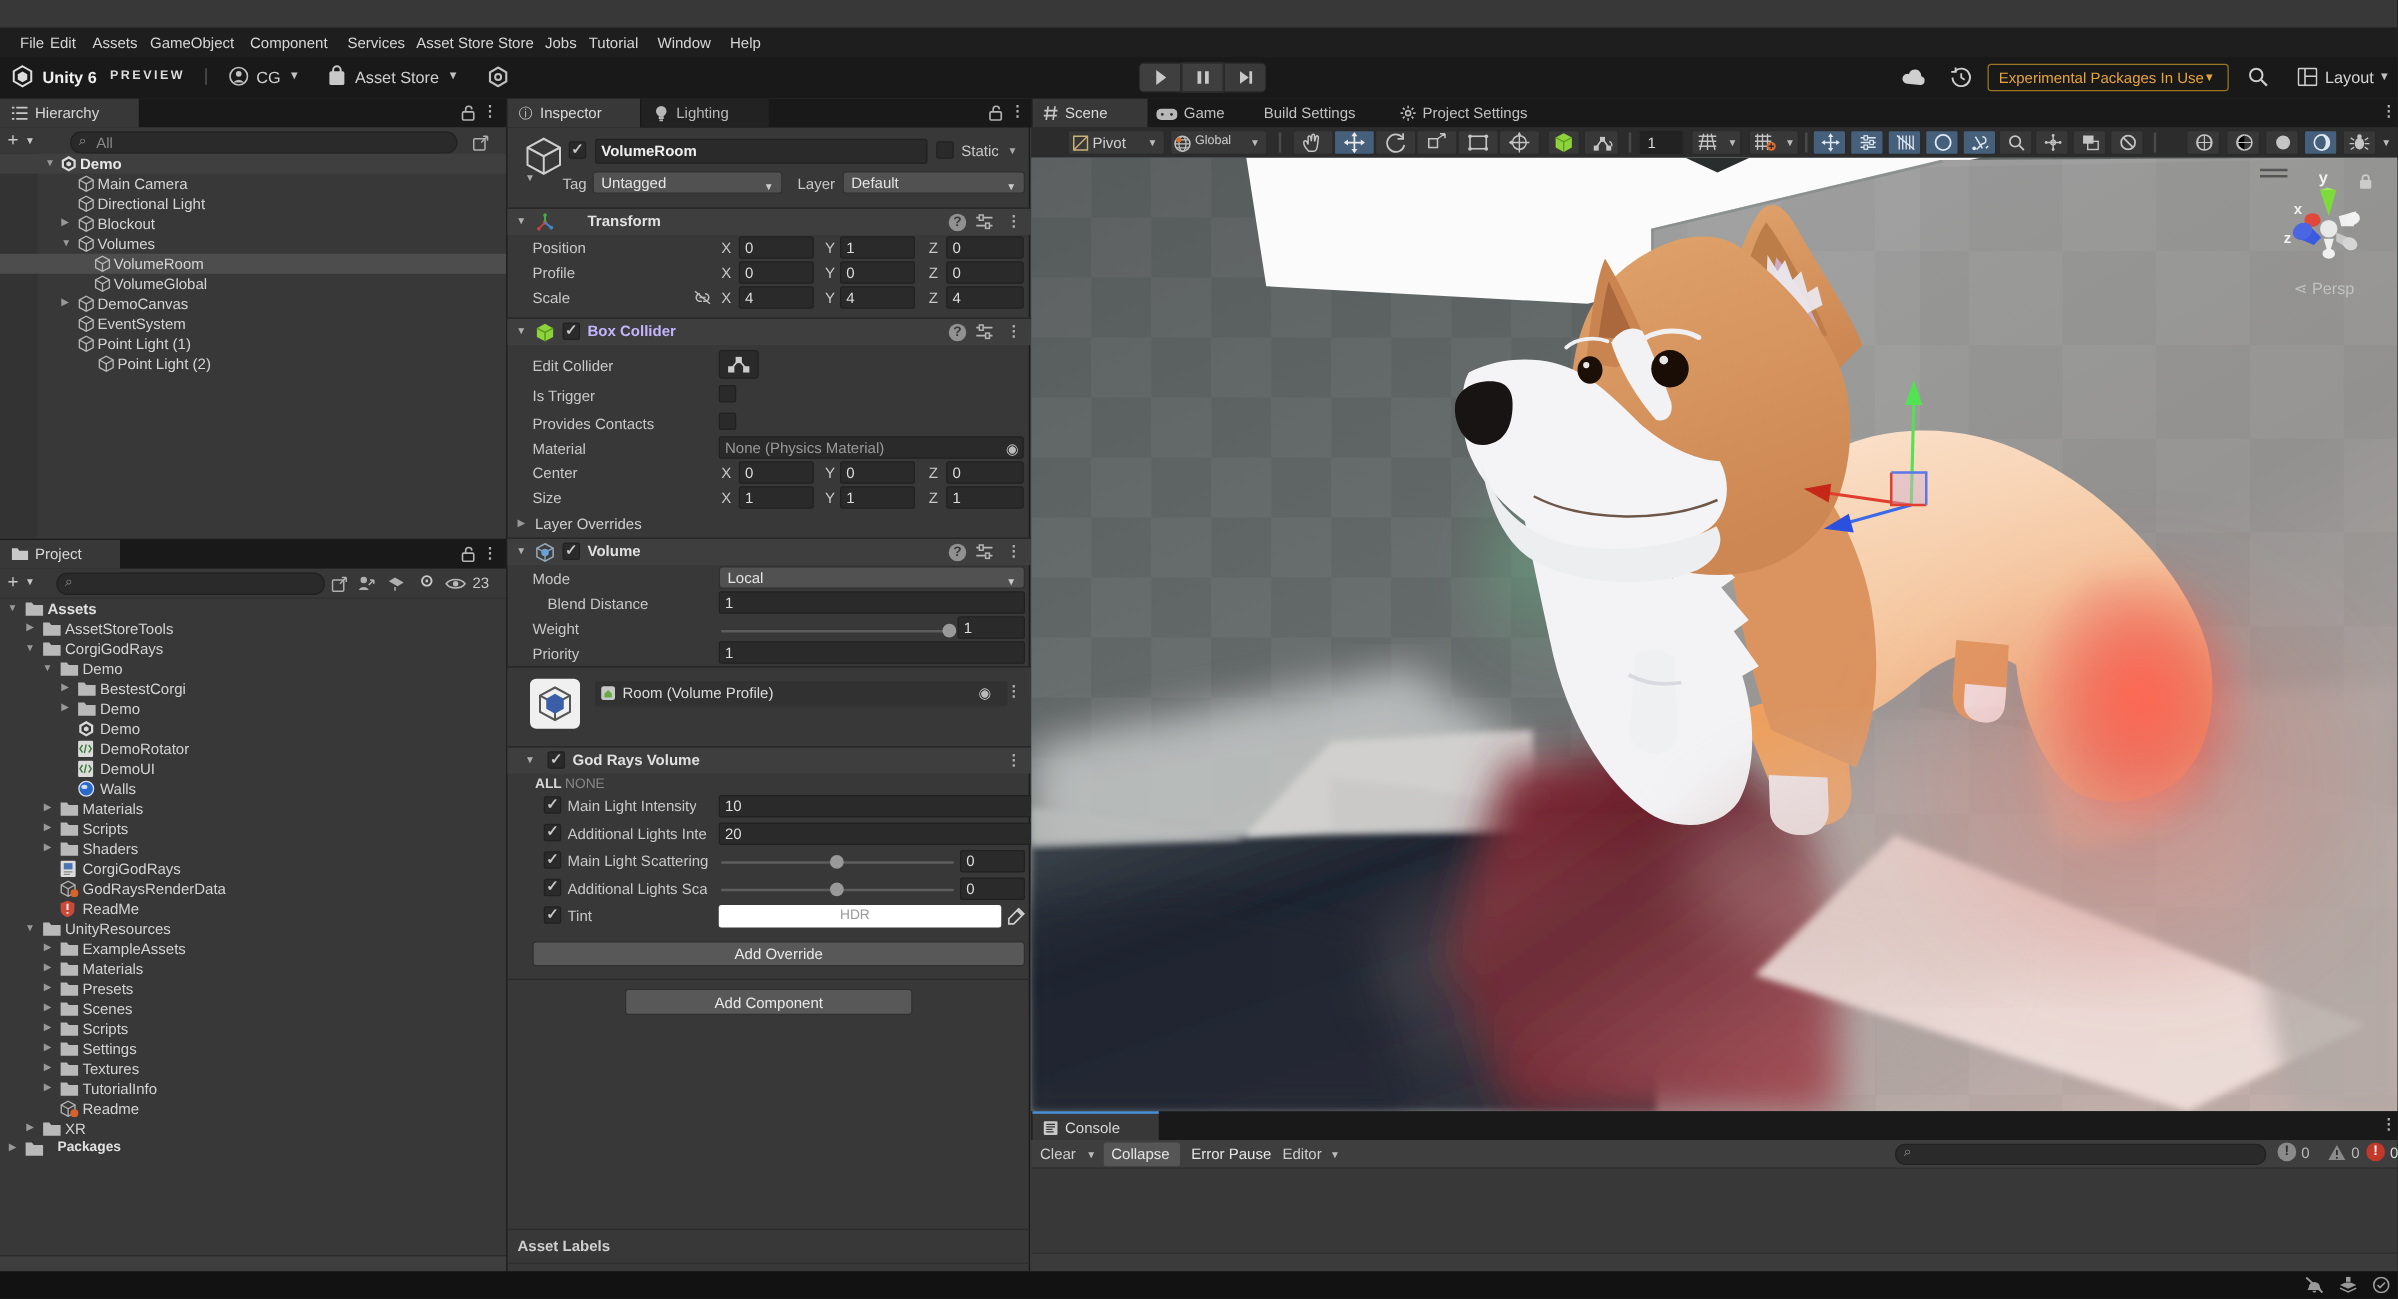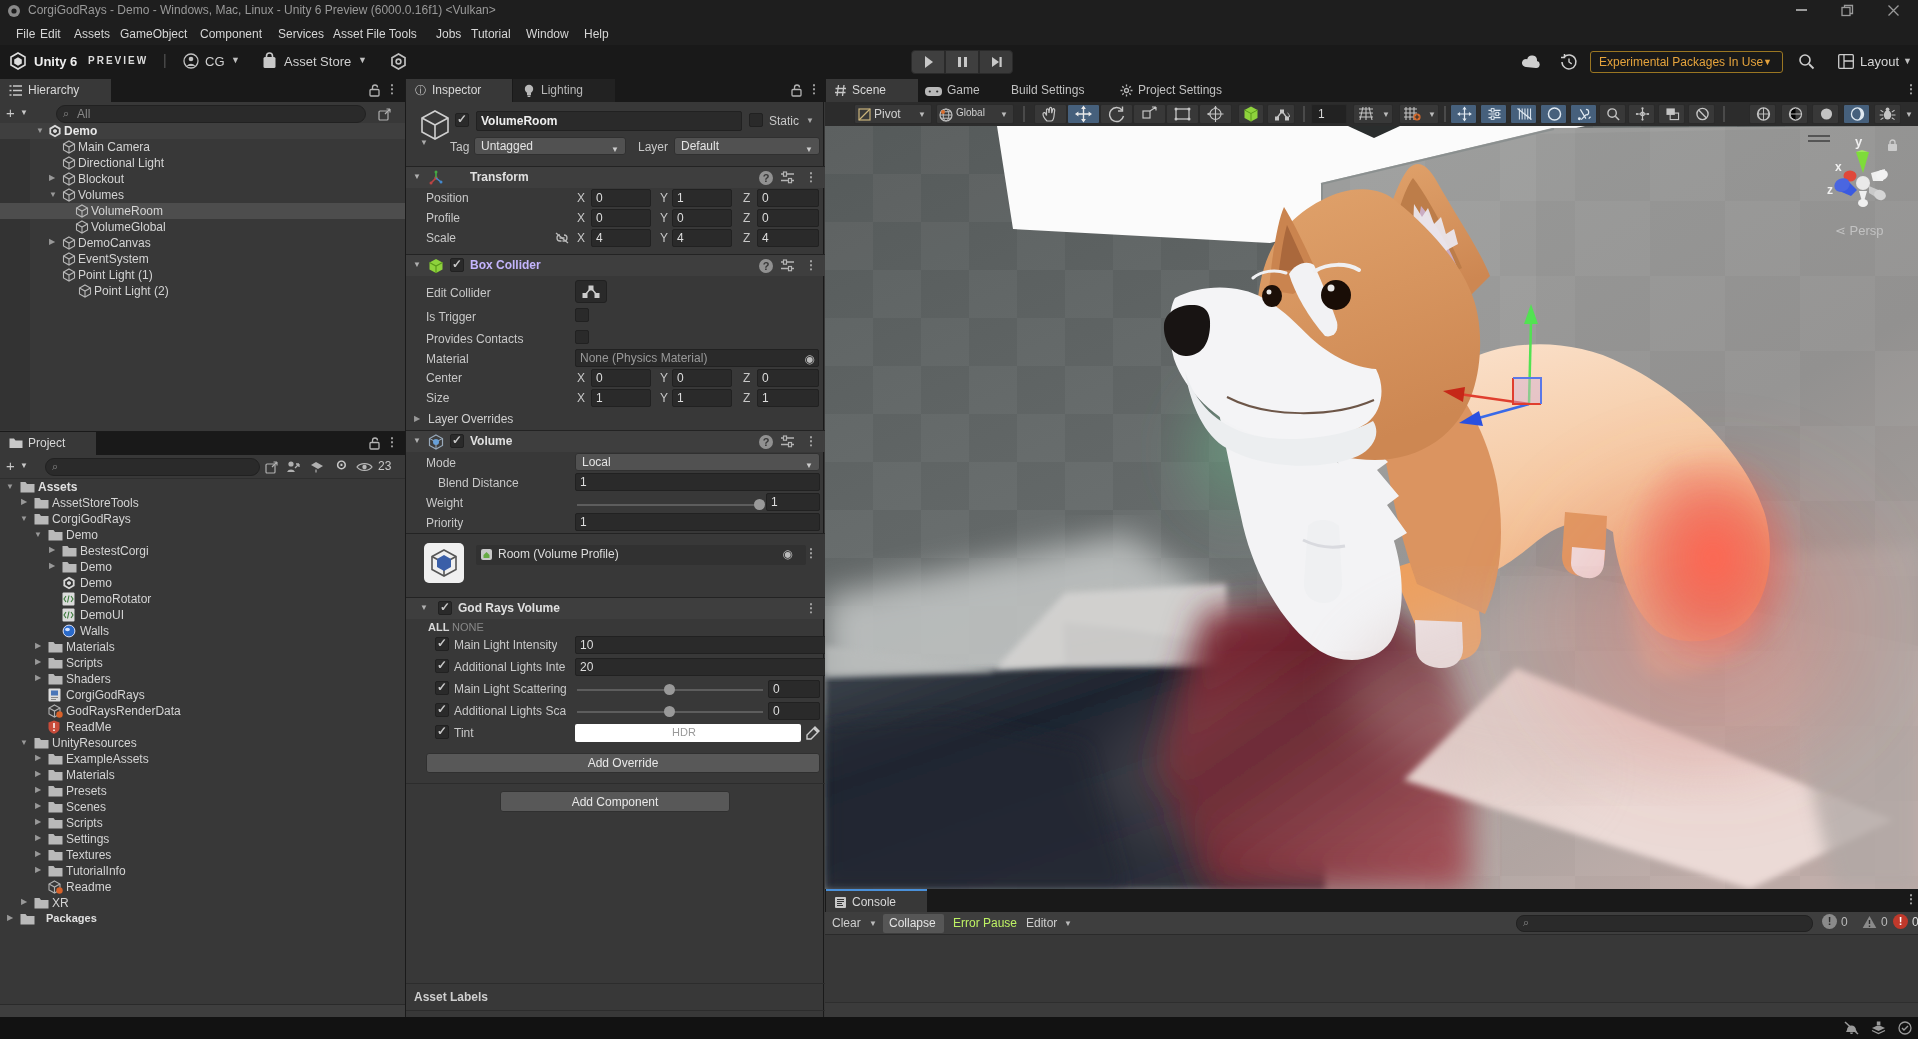--- a/index.html
+++ b/index.html
@@ -14,46 +14,29 @@
 .cb { position:absolute; width:14px; height:14px; background:#2a2a2a; border:1px solid #212121; border-radius:2px; }
 .cb.on:after { content:"✓"; position:absolute; left:1px; top:-2px; color:#c8c8c8; font-size:12px; font-weight:bold; }
 .lbl { position:absolute; font-size:12px; color:#c8c8c8; white-space:nowrap; }
 .hdr { position:absolute; left:0; width:100%; height:22px; background:#3e3e3e; border-top:1px solid #232323; }
 .dots3 { color:#b0b0b0; font-weight:bold; letter-spacing:0; }
 </style>
 </head>
 <body>
 <div id="root">
 
-<div class="abs" style="left:0;top:0;width:1918px;height:22px;background:#1e1e1e;">
-  <svg class="abs" style="left:7px;top:4px" width="14" height="14" viewBox="0 0 14 14">
-        <circle cx="7" cy="7" r="6" fill="#8a8a8a"></circle>
-        <circle cx="7" cy="7" r="2.6" fill="#1e1e1e"></circle>
-      </svg>
-  <span class="abs" style="left:28px;top:3px;font-size:12px;color:#999;">CorgiGodRays - Demo - Windows, Mac, Linux - Unity 6 Preview (6000.0.16f1) &lt;Vulkan&gt;</span>
-  <svg class="abs" style="left:1796px;top:9px" width="12" height="3" viewBox="0 0 12 3">
-        <rect width="11" height="2" fill="#9a9a9a"></rect>
-      </svg>
-  <svg class="abs" style="left:1841px;top:4px" width="13" height="13" viewBox="0 0 13 13">
-        <rect x="1" y="3.5" width="8" height="8" fill="none" stroke="#9a9a9a" stroke-width="1.3"></rect>
-        <path d="M3.5 3.5 V1.5 H11.5 V9.5 H9" fill="none" stroke="#9a9a9a" stroke-width="1.3"></path>
-      </svg>
-  <svg class="abs" style="left:1887px;top:4px" width="13" height="13" viewBox="0 0 13 13">
-        <path d="M1.5 1.5 L11.5 11.5 M11.5 1.5 L1.5 11.5" stroke="#9a9a9a" stroke-width="1.3"></path>
-      </svg>
-</div>
 
 <div class="abs" style="left:0;top:22px;width:1918px;height:23px;background:#1e1e1e;">
   <span class="abs" style="left:16px;top:5px;font-size:12px;color:#d6d6d6;">File</span>
       <span class="abs" style="left:40px;top:5px;font-size:12px;color:#d6d6d6;">Edit</span>
       <span class="abs" style="left:74px;top:5px;font-size:12px;color:#d6d6d6;">Assets</span>
       <span class="abs" style="left:120px;top:5px;font-size:12px;color:#d6d6d6;">GameObject</span>
       <span class="abs" style="left:200px;top:5px;font-size:12px;color:#d6d6d6;">Component</span>
       <span class="abs" style="left:278px;top:5px;font-size:12px;color:#d6d6d6;">Services</span>
-      <span class="abs" style="left:333px;top:5px;font-size:12px;color:#d6d6d6;">Asset File Tools</span>
+      <span class="abs" style="left:333px;top:5px;font-size:12px;color:#d6d6d6;">Asset Store Store</span>
       <span class="abs" style="left:436px;top:5px;font-size:12px;color:#d6d6d6;">Jobs</span>
       <span class="abs" style="left:471px;top:5px;font-size:12px;color:#d6d6d6;">Tutorial</span>
       <span class="abs" style="left:526px;top:5px;font-size:12px;color:#d6d6d6;">Window</span>
       <span class="abs" style="left:584px;top:5px;font-size:12px;color:#d6d6d6;">Help</span>
     </div>
 </div>
 
 <div class="abs" style="left:0;top:45px;width:1918px;height:34px;background:#191919;">
 
   <svg class="abs" style="left:8px;top:7px" width="20" height="20" viewBox="0 0 20 20">
@@ -1041,21 +1024,21 @@
         </svg>
 <span class="abs" style="left:26px;top:4px;font-size:12px;color:#d8d8d8;">Console</span>
       </div>
 <span class="abs dots3" style="left:1080px;top:3px;font-size:12px;">⋮</span>
 <div class="abs" style="left:0;top:23px;width:1093px;height:23px;background:#3e3e3e;border-bottom:1px solid #2a2a2a;">
         <span class="abs" style="left:7px;top:4px;font-size:12px;color:#cfcfcf;">Clear</span>
         <span class="abs" style="left:44px;top:7px;font-size:8px;color:#bbb;">▼</span>
         <div class="abs" style="left:58px;top:2px;width:61px;height:19px;background:#565656;border-radius:2px;">
           <span class="abs" style="left:6px;top:2px;font-size:12px;color:#e4e4e4;">Collapse</span>
         </div>
-        <span class="abs" style="left:128px;top:4px;font-size:12px;color:#bef264;">Error Pause</span>
+        <span class="abs" style="left:128px;top:4px;font-size:12px;color:#e5e5e5;">Error Pause</span>
         <span class="abs" style="left:201px;top:4px;font-size:12px;color:#cfcfcf;">Editor</span>
         <span class="abs" style="left:239px;top:7px;font-size:8px;color:#bbb;">▼</span>
         <div class="abs" style="left:691px;top:3px;width:297px;height:17px;background:#2a2a2a;border:1px solid #212121;border-radius:8px;">
           <span class="abs" style="left:6px;top:0px;color:#888;font-size:11px;">⌕</span>
         </div>
         <span class="abs" style="left:997px;top:2px;width:15px;height:15px;border-radius:50%;background:#8a8a8a;color:#2c2c2c;text-align:center;font-size:11px;font-weight:bold;line-height:15px;">!</span>
         <span class="abs" style="left:1016px;top:3px;font-size:12px;color:#bbb;">0</span>
         <svg class="abs" style="left:1037px;top:3px" width="15" height="14" viewBox="0 0 15 14">
           <path d="M7.5 1 L14.3 13 H0.7 Z" fill="#8a8a8a"></path>
           <path d="M7.5 5 v4 M7.5 10.5 v1.5" stroke="#2c2c2c" stroke-width="1.4"></path>

